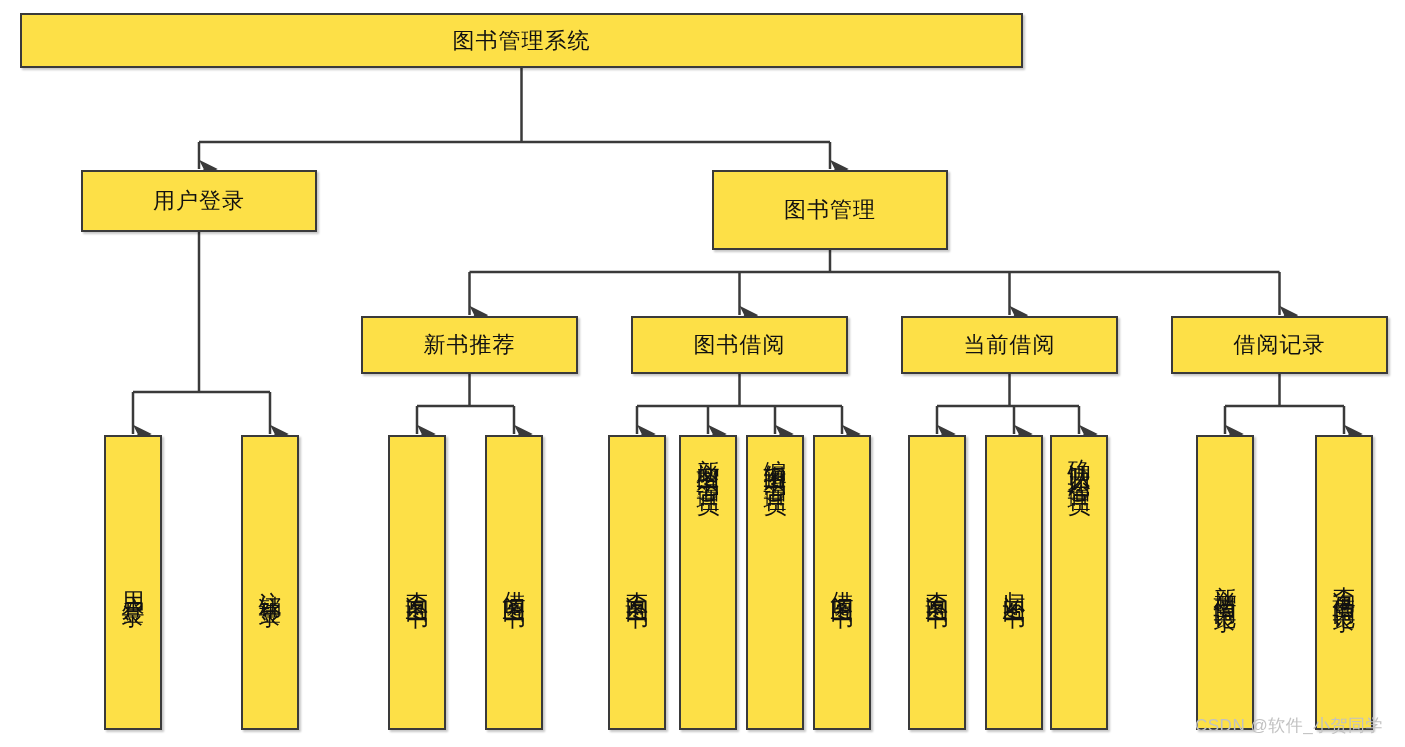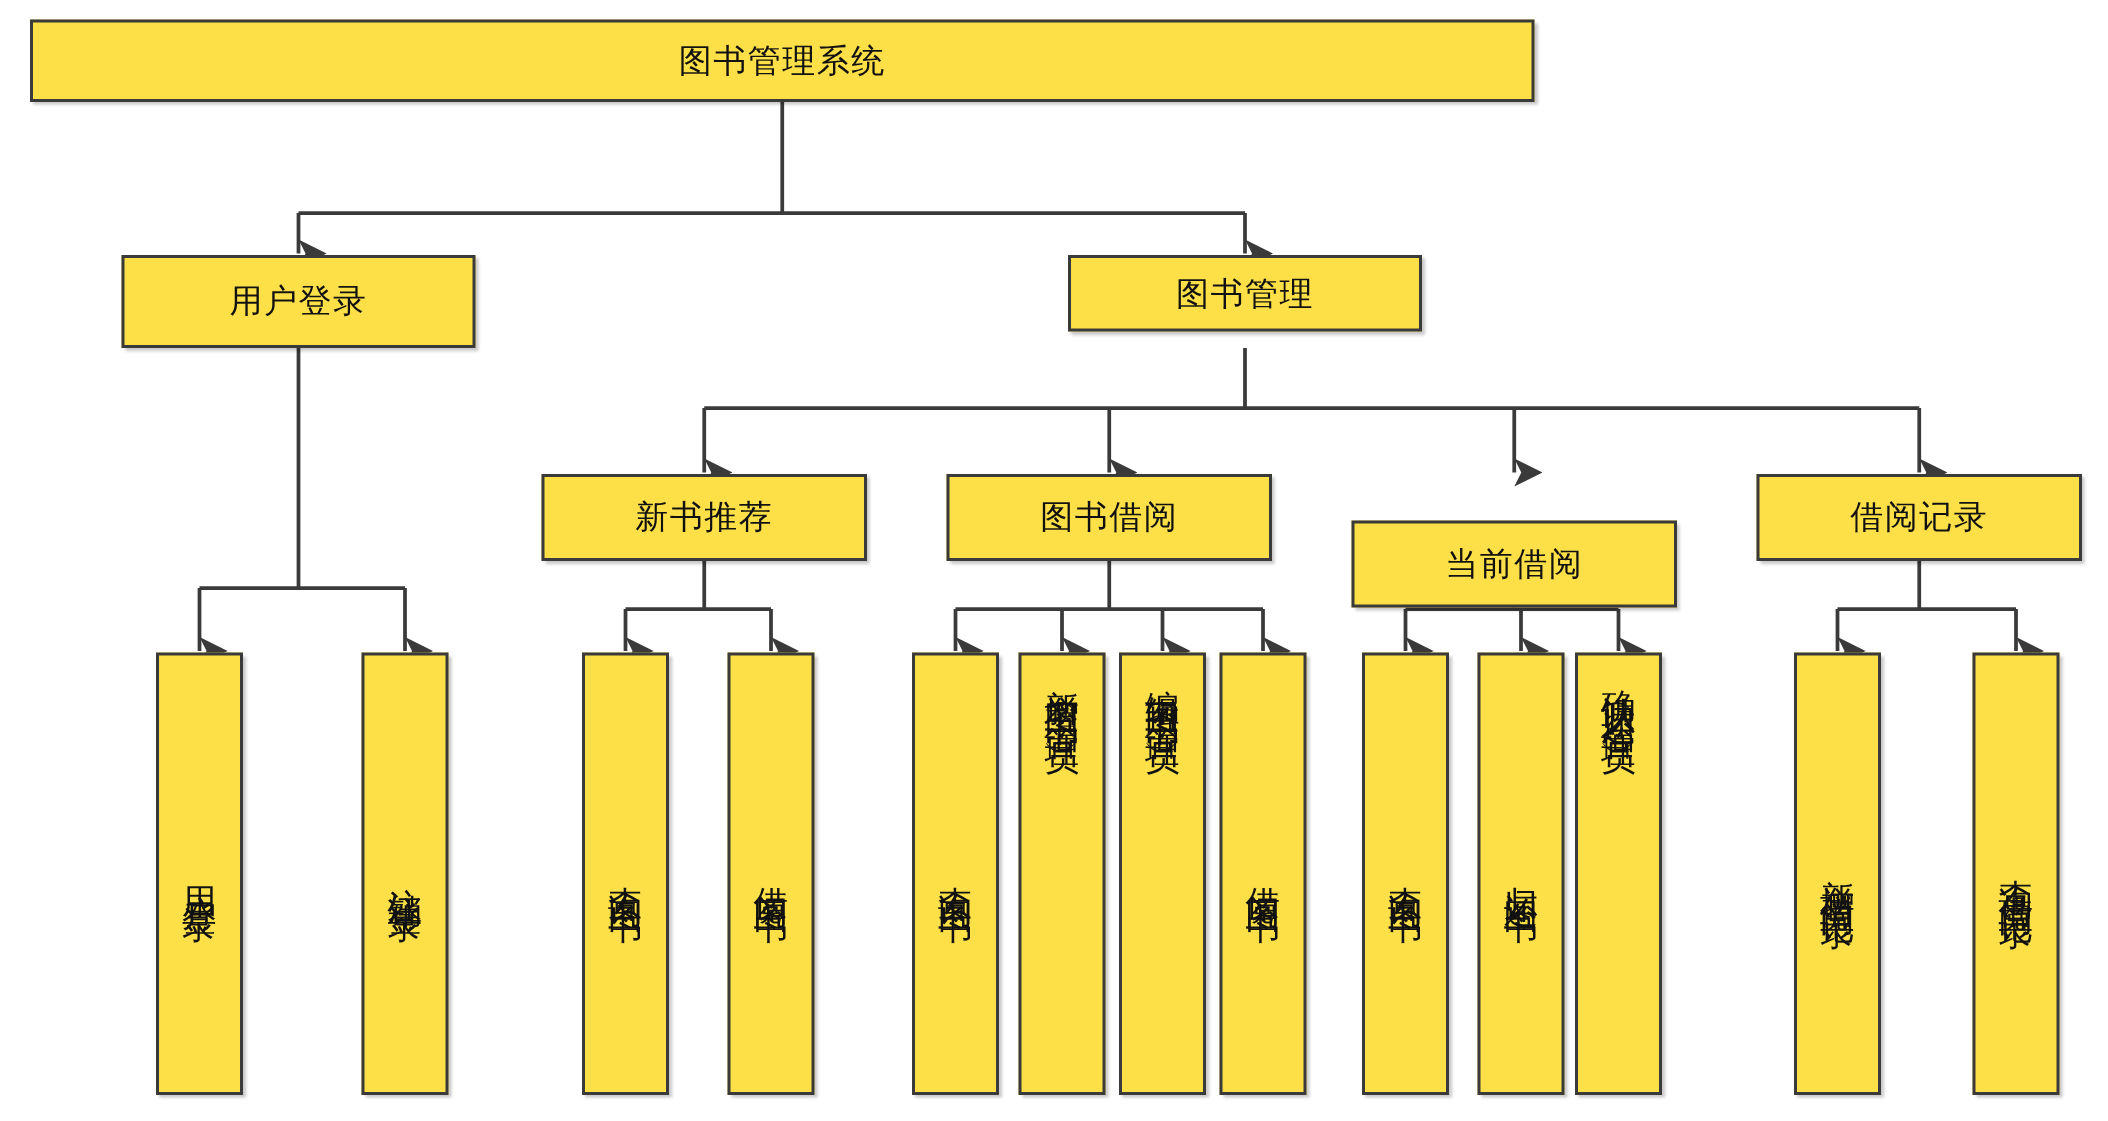--- a/index.html
+++ b/index.html
@@ -114,30 +114,30 @@
       </g>
   </svg>
 
   <div id="node-layer">
       <div class="node horizontal" style="left: 20px; top: 13px; width: 1003px; height: 55px;">
         <span class="node-label">图书管理系统</span>
       </div>
       <div class="node horizontal" style="left: 81px; top: 170px; width: 236px; height: 62px;">
         <span class="node-label">用户登录</span>
       </div>
-      <div class="node horizontal" style="left: 712px; top: 170px; width: 236px; height: 51px;">
+      <div class="node horizontal" style="left: 712px; top: 170px; width: 236px; height: 80px;">
         <span class="node-label">图书管理</span>
       </div>
       <div class="node horizontal" style="left: 361px; top: 316px; width: 217px; height: 58px; justify-content: center;">
         <span class="node-label">新书推荐</span>
       </div>
       <div class="node horizontal" style="left: 631px; top: 316px; width: 217px; height: 58px; justify-content: center;">
         <span class="node-label">图书借阅</span>
       </div>
-      <div class="node horizontal" style="left: 901px; top: 316px; width: 217px; height: 58px; margin-top: 31px;">
+      <div class="node horizontal" style="left: 901px; top: 316px; width: 217px; height: 58px;">
         <span class="node-label">当前借阅</span>
       </div>
       <div class="node horizontal" style="left: 1171px; top: 316px; width: 217px; height: 58px;">
         <span class="node-label">借阅记录</span>
       </div>
       <div class="node vertical" style="left: 104px; top: 435px; width: 58px; height: 295px;">
         <span class="node-label">用户登录</span>
       </div>
       <div class="node vertical" style="left: 241px; top: 435px; width: 58px; height: 295px;">
         <span class="node-label">注销登录</span>
@@ -170,13 +170,14 @@
         <span class="node-label">确认归还（管理员）</span>
       </div>
       <div class="node vertical" style="left: 1196px; top: 435px; width: 58px; height: 295px;">
         <span class="node-label">新增借阅记录</span>
       </div>
       <div class="node vertical" style="left: 1315px; top: 435px; width: 58px; height: 295px;">
         <span class="node-label">查询借阅记录</span>
       </div>
     </div>
 
+  <div class="watermark" style="left: 1195px; top: 714px;">CSDN @软件_小贺同学</div>
 </div>
 
 </body></html>

